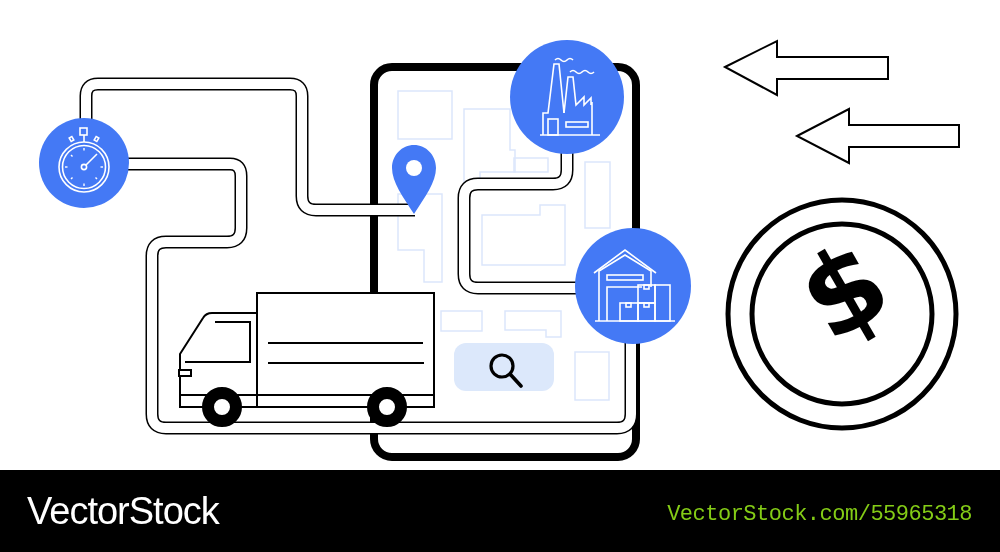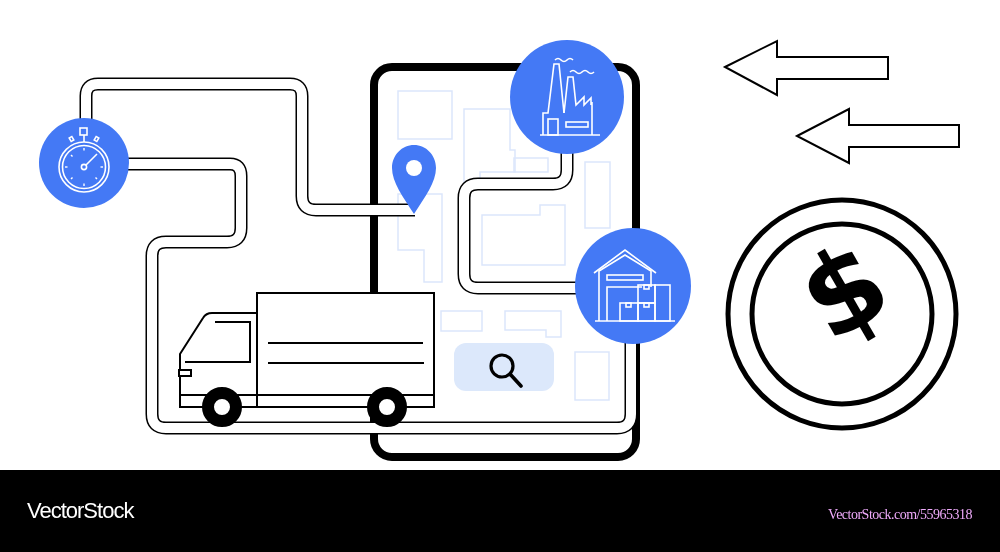--- a/index.html
+++ b/index.html
@@ -1,20 +1,20 @@
 <!DOCTYPE html>
 <html><head>
 <meta charset="utf-8">
 <style>
   html, body { margin: 0; padding: 0; background: #ffffff; }
   .canvas { position: relative; width: 1000px; height: 552px; overflow: hidden; background: #ffffff; }
   svg.art { position: absolute; left: 0; top: 0; width: 1000px; height: 470px; }
   .footer { position: absolute; left: 0; top: 470px; width: 1000px; height: 82px; background: #000000; }
-  .brand { position: absolute; left: 27px; top: 20px; color: #ffffff; font-family: "Liberation Sans", sans-serif; font-size: 22px; letter-spacing: -1px; line-height: 42px; }
-  .ref { position: absolute; right: 28px; top: 30px; color: #f0abfc; font-family: Liberation Serif, serif; font-size: 14px; letter-spacing: -0.5px; line-height: 30px; }
+  .brand { position: absolute; left: 27px; top: 20px; color: #ffffff; font-family: "Liberation Sans", sans-serif; font-size: 38px; letter-spacing: -1px; line-height: 42px; }
+  .ref { position: absolute; right: 28px; top: 30px; color: #84cc16; font-family: Liberation Mono, monospace; font-size: 22px; letter-spacing: -0.5px; line-height: 30px; }
 </style>
 </head>
 <body>
 
 <div class="canvas">
   <svg class="art" viewBox="0 0 1000 470" xmlns="http://www.w3.org/2000/svg">
 
     <g>
       <rect x="374" y="67" width="262" height="390" rx="18" ry="18" fill="#ffffff" stroke="#000" stroke-width="8"></rect>
 

